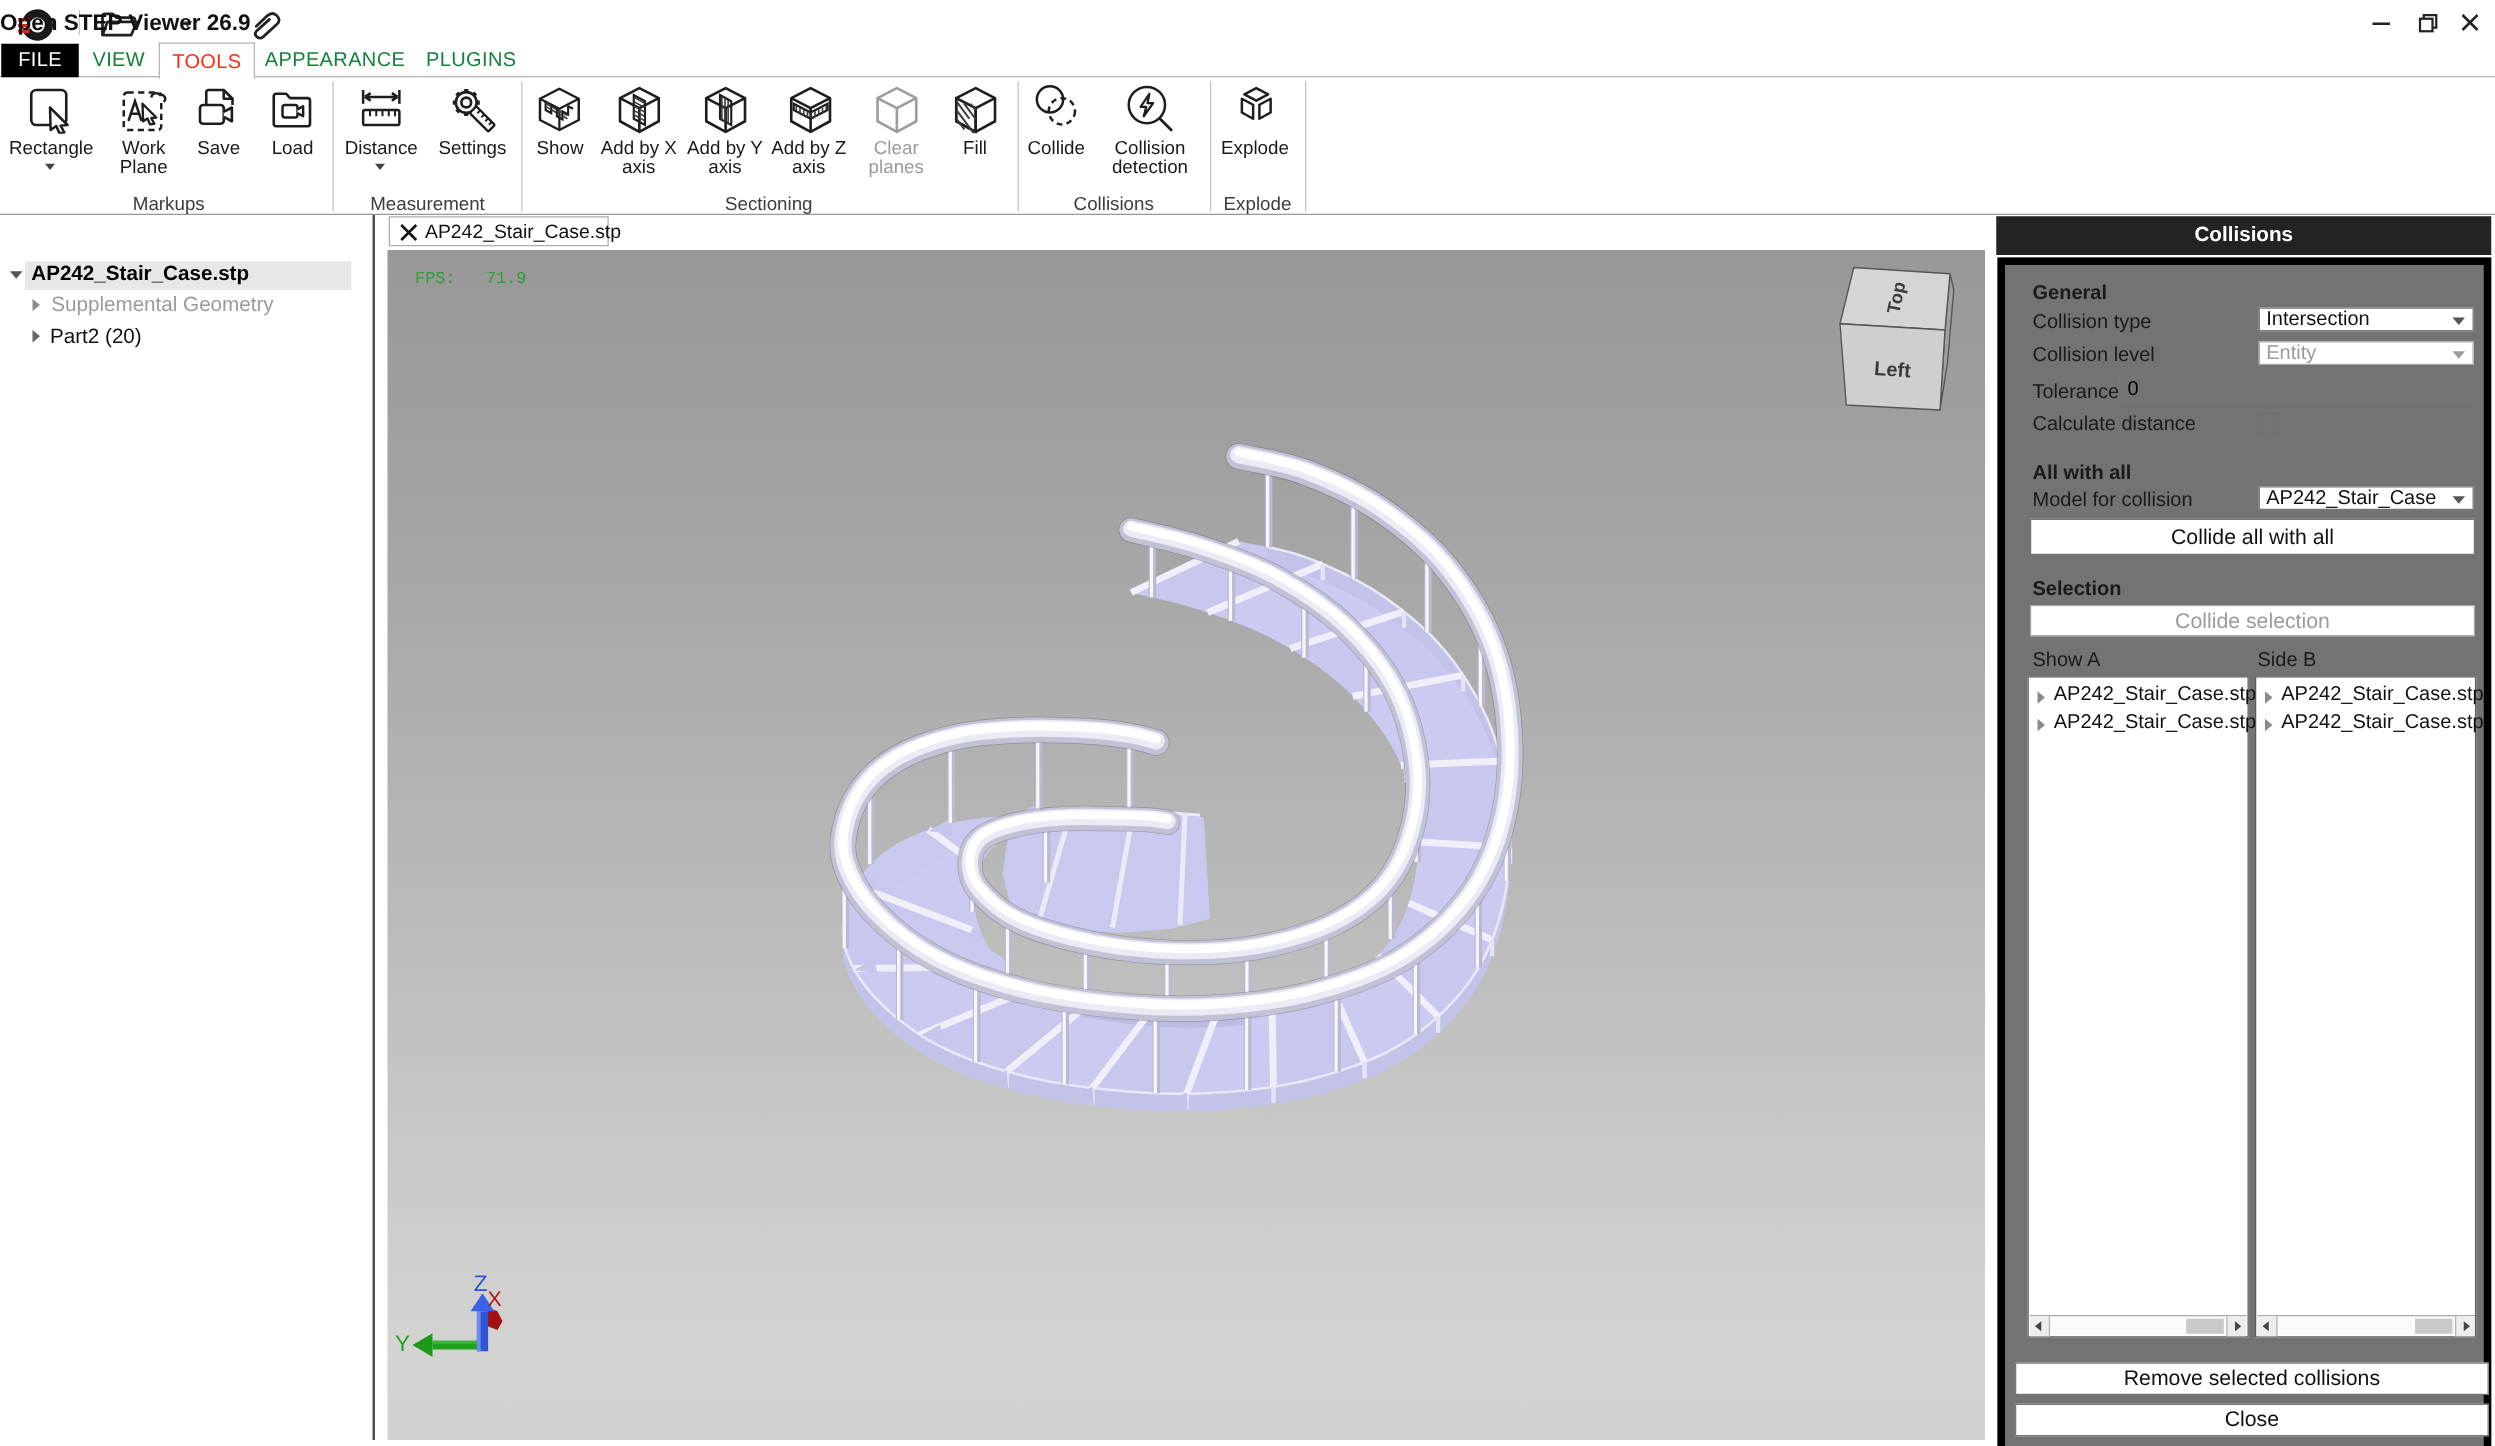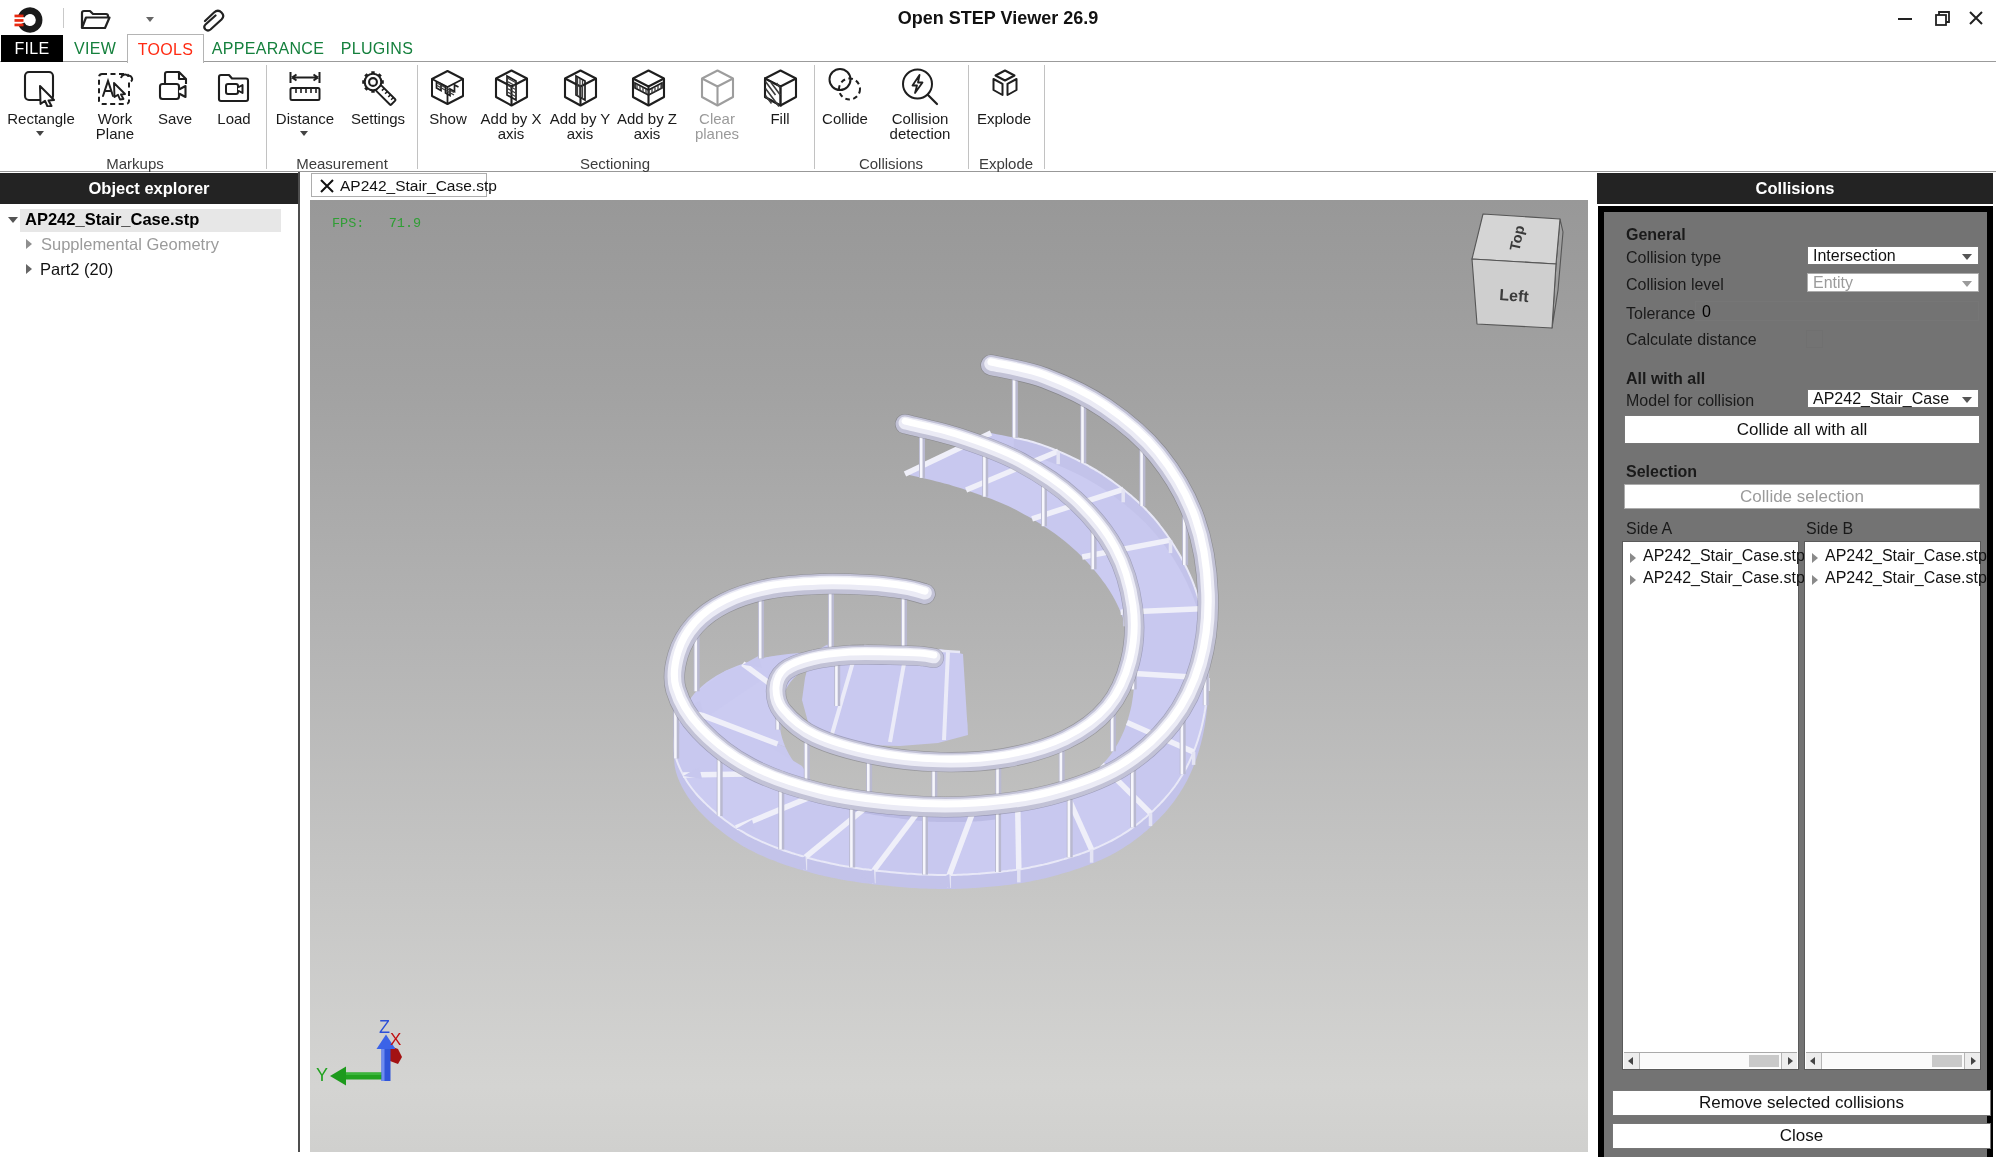--- a/index.html
+++ b/index.html
@@ -2,21 +2,21 @@
 <html><head>
 <meta charset="utf-8">
 <style>
 * { margin:0; padding:0; box-sizing:border-box; }
 html,body { width:1996px; height:1157px; background:#fff; font-family:"Liberation Sans", sans-serif; overflow:hidden; }
 #root { position:relative; width:1996px; height:1157px; }
 .abs { position:absolute; }
 
 
 #titlebar { position:absolute; left:0; top:0; width:1996px; height:35px; background:#fff; }
-#apptitle { position:absolute; left:0; right:0; top:8px; text-align:center; font-size:18px; font-weight:bold; color:#111; }
+#apptitle { position:absolute; left:0; right:0; top:8px; font-size:18px; font-weight:bold; color:#111; }
 
 
 #tabrow { position:absolute; left:0; top:35px; width:1996px; height:27px; }
 #tabrow .underline { position:absolute; left:0; bottom:0; width:1996px; height:1px; background:#9b9b9b; }
 .tab { position:absolute; top:0; height:27px; line-height:27px; text-align:center; font-size:16px; color:#15803d; letter-spacing:0.3px; }
 #tab-file { left:1px; width:62px; background:#000; color:#fff; }
 #tab-tools { left:127px; width:77px; background:#fff; border:1px solid #b4b4b4; border-bottom:none; top:-1px; height:29px; line-height:29px; color:#ff2a12; z-index:3; }
 
 
 #toolbar { position:absolute; left:0; top:62px; width:1996px; height:110px; background:#fff; border-bottom:1px solid #989898; }
@@ -203,21 +203,20 @@
     <div class="tname" style="left:725px;top:49px;width:110px">Fill</div>
     <div class="tname" style="left:790px;top:49px;width:110px">Collide</div>
     <div class="tname" style="left:860px;top:49px;width:120px">Collision<br>detection</div>
     <div class="tname" style="left:949px;top:49px;width:110px">Explode</div>
         <div class="caret" style="left:36px;top:69px"></div>
         <div class="caret" style="left:300px;top:69px"></div>
       </div>
   </div>
 
   <div id="leftpanel">
-    <div id="lp-head">Object explorer</div>
     <div class="abs" style="left:20px;top:37px;width:261px;height:23px;background:#e7e7e7"></div>
     <div class="abs" style="left:8px;top:45px;width:0;height:0;border-left:5.5px solid transparent;border-right:5.5px solid transparent;border-top:6.5px solid #555"></div>
     <div class="trow" style="left:25px;top:38px;font-weight:bold;">AP242_Stair_Case.stp</div>
     <div class="abs" style="left:26px;top:67px;width:0;height:0;border-top:5.5px solid transparent;border-bottom:5.5px solid transparent;border-left:6.5px solid #8f8f8f"></div>
     <div class="trow" style="left:41px;top:63px;color:#9b9b9b;">Supplemental Geometry</div>
     <div class="abs" style="left:26px;top:92px;width:0;height:0;border-top:5.5px solid transparent;border-bottom:5.5px solid transparent;border-left:6.5px solid #666"></div>
     <div class="trow" style="left:40px;top:88px;color:#111;">Part2 (20)</div>
   </div>
 
   <div id="vtab">
@@ -404,21 +403,21 @@
       <div class="rlabel" style="left:22px;top:93px">Tolerance</div>
       <div class="abs" style="left:91px;top:89px;width:284px;height:20px;border:1px solid #767676;font-size:16px;padding-left:6px;line-height:19px">0</div>
       <div class="rlabel" style="left:22px;top:119px">Calculate distance</div>
       <div class="abs" style="left:202px;top:118px;width:17px;height:18px;border:1.5px solid #707070"></div>
       <div class="rlabel rhead" style="left:22px;top:158px">All with all</div>
       <div class="rlabel" style="left:22px;top:180px">Model for collision</div>
       <div class="dd" style="top:177px"><span>AP242_Stair_Case</span><span class="dar"></span></div>
       <div class="btn" style="left:20px;top:203px;width:356px;height:29px;line-height:27px">Collide all with all</div>
       <div class="rlabel rhead" style="left:22px;top:251px">Selection</div>
       <div class="btn" style="left:20px;top:272px;width:356px;height:25px;line-height:23px;color:#9b9b9b;border-color:#ababab">Collide selection</div>
-      <div class="rlabel" style="left:22px;top:308px">Side A</div>
+      <div class="rlabel" style="left:22px;top:308px">Show A</div>
       <div class="rlabel" style="left:202px;top:308px">Side B</div>
       <div class="lst" style="left:18px">
         <div class="ltri" style="top:11px"></div>
           <div class="litem" style="top:5px">AP242_Stair_Case.stp</div>
         <div class="ltri" style="top:33px"></div>
           <div class="litem" style="top:27px">AP242_Stair_Case.stp</div>
         <div class="sbar" style="width:173px">
             <div class="sbtn" style="left:0;border-left:none">
               <span class="tl"></span>
             </div>

